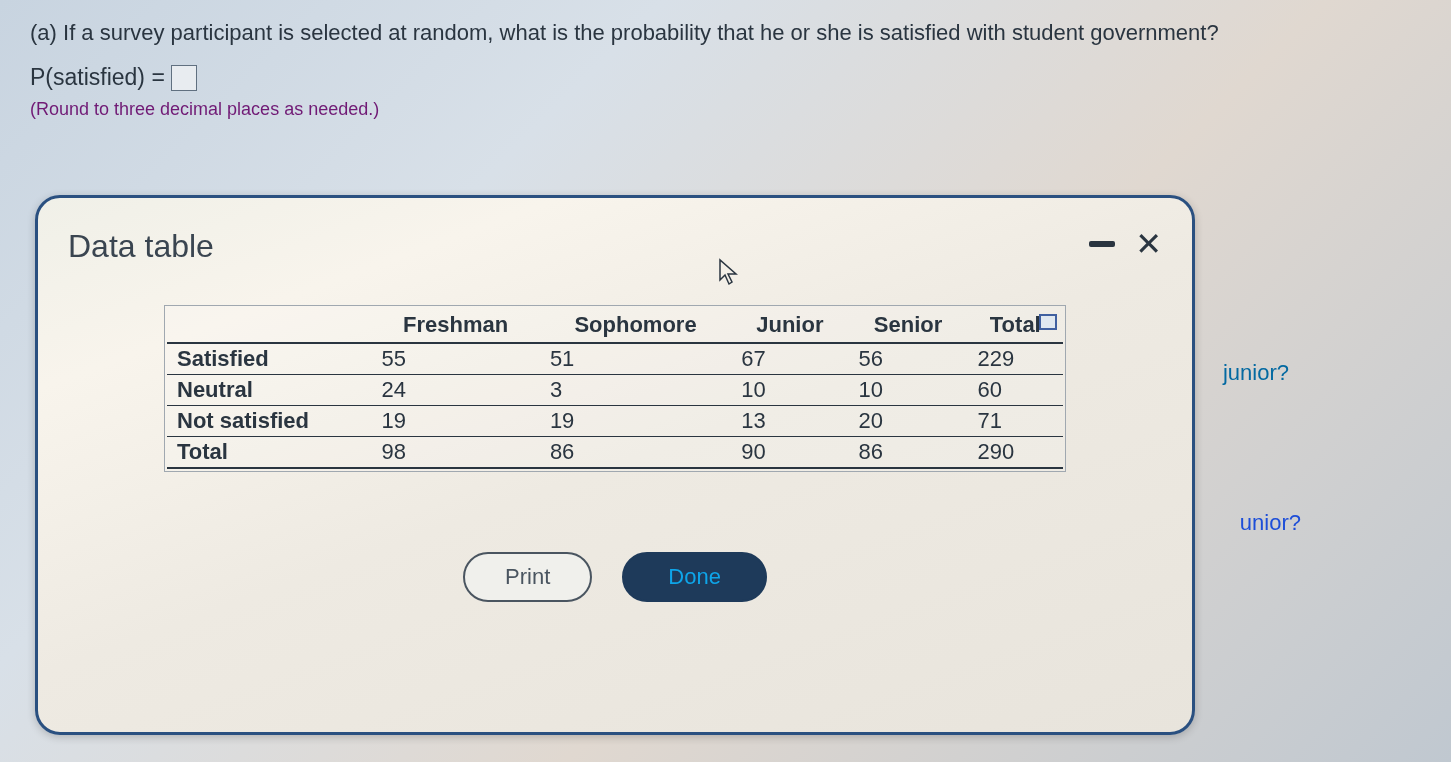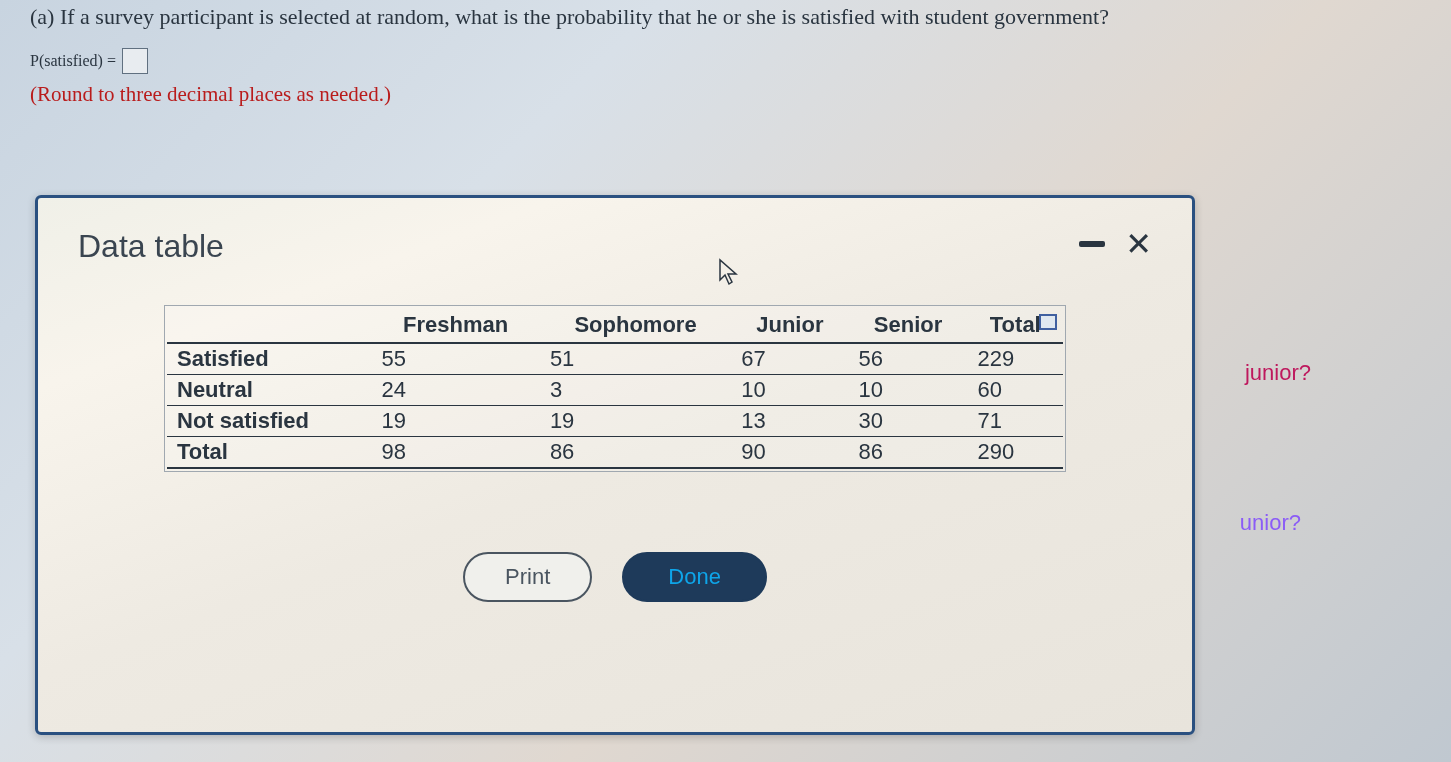--- a/index.html
+++ b/index.html
@@ -5,58 +5,57 @@
     * { margin: 0; padding: 0; box-sizing: border-box; }
     body {
       font-family: Arial, Helvetica, sans-serif;
       background: linear-gradient(135deg, #c8d4e0 0%, #d8e0e8 30%, #e0d8d0 60%, #c0c8d0 100%);
       width: 1451px;
       height: 762px;
       position: relative;
       overflow: hidden;
     }
     .question-area {
-      padding: 4px 30px 10px 30px;
-      color: #2a3540;
-      font-family: Liberation Serif, serif;
+      padding: 20px 30px 10px 30px;
+      color: #2a3540;
     }
     .question-text {
       font-size: 22px;
       margin-bottom: 18px;
       color: #2a3540;
     }
     .formula-line {
-      font-size: 16px;
+      font-size: 23px;
       margin-bottom: 8px;
       display: flex;
       align-items: center;
       gap: 6px;
     }
     .answer-box {
       display: inline-block;
       width: 26px;
       height: 26px;
       border: 1px solid #607080;
       background: #e8ecf0;
       vertical-align: middle;
     }
     .hint-text {
-      font-size: 21px;
-      color: #b91c1c;
+      font-size: 18px;
+      color: #701a75;
     }
     .modal {
       position: absolute;
       left: 35px;
       top: 195px;
       width: 1160px;
       height: 540px;
       background: linear-gradient(160deg, #f0f0e8 0%, #f8f4ec 20%, #eeeae2 50%, #e8e4dc 100%);
       border: 3px solid #2a5080;
-      border-radius: 6px;
-      padding: 30px 40px;
+      border-radius: 25px;
+      padding: 30px 30px;
       box-shadow: 0 2px 8px rgba(0,0,0,0.2);
     }
     .modal-header {
       display: flex;
       justify-content: space-between;
       align-items: flex-start;
     }
     .modal-title {
       font-size: 32px;
       color: #3a4550;
@@ -151,31 +150,31 @@
       color: #4a5560;
     }
     .btn-done {
       background: #1e3a5a;
       color: #0ea5e9;
       border-color: #1e3a5a;
       padding: 10px 44px;
     }
     .bg-text1 {
       position: absolute;
-      right: 140px;
+      right: 162px;
       top: 360px;
       font-size: 22px;
-      color: #be185d;
+      color: #0369a1;
     }
     .bg-text2 {
       position: absolute;
       right: 150px;
       top: 510px;
       font-size: 22px;
-      color: #8b5cf6;
+      color: #1d4ed8;
     }
   </style>
 </head>
 <body>
 
 <div class="question-area">
   <div class="question-text">
     <span>(a)</span>
     <span>If a survey participant is selected at random, what is the probability that he or she is satisfied with student government?</span>
   </div>
@@ -232,21 +231,21 @@
           <td>3</td>
           <td>10</td>
           <td>10</td>
           <td>60</td>
         </tr>
         <tr>
           <td>Not satisfied</td>
           <td>19</td>
           <td>19</td>
           <td>13</td>
-          <td>30</td>
+          <td>20</td>
           <td>71</td>
         </tr>
         <tr>
           <td>Total</td>
           <td>98</td>
           <td>86</td>
           <td>90</td>
           <td>86</td>
           <td>290</td>
         </tr>

